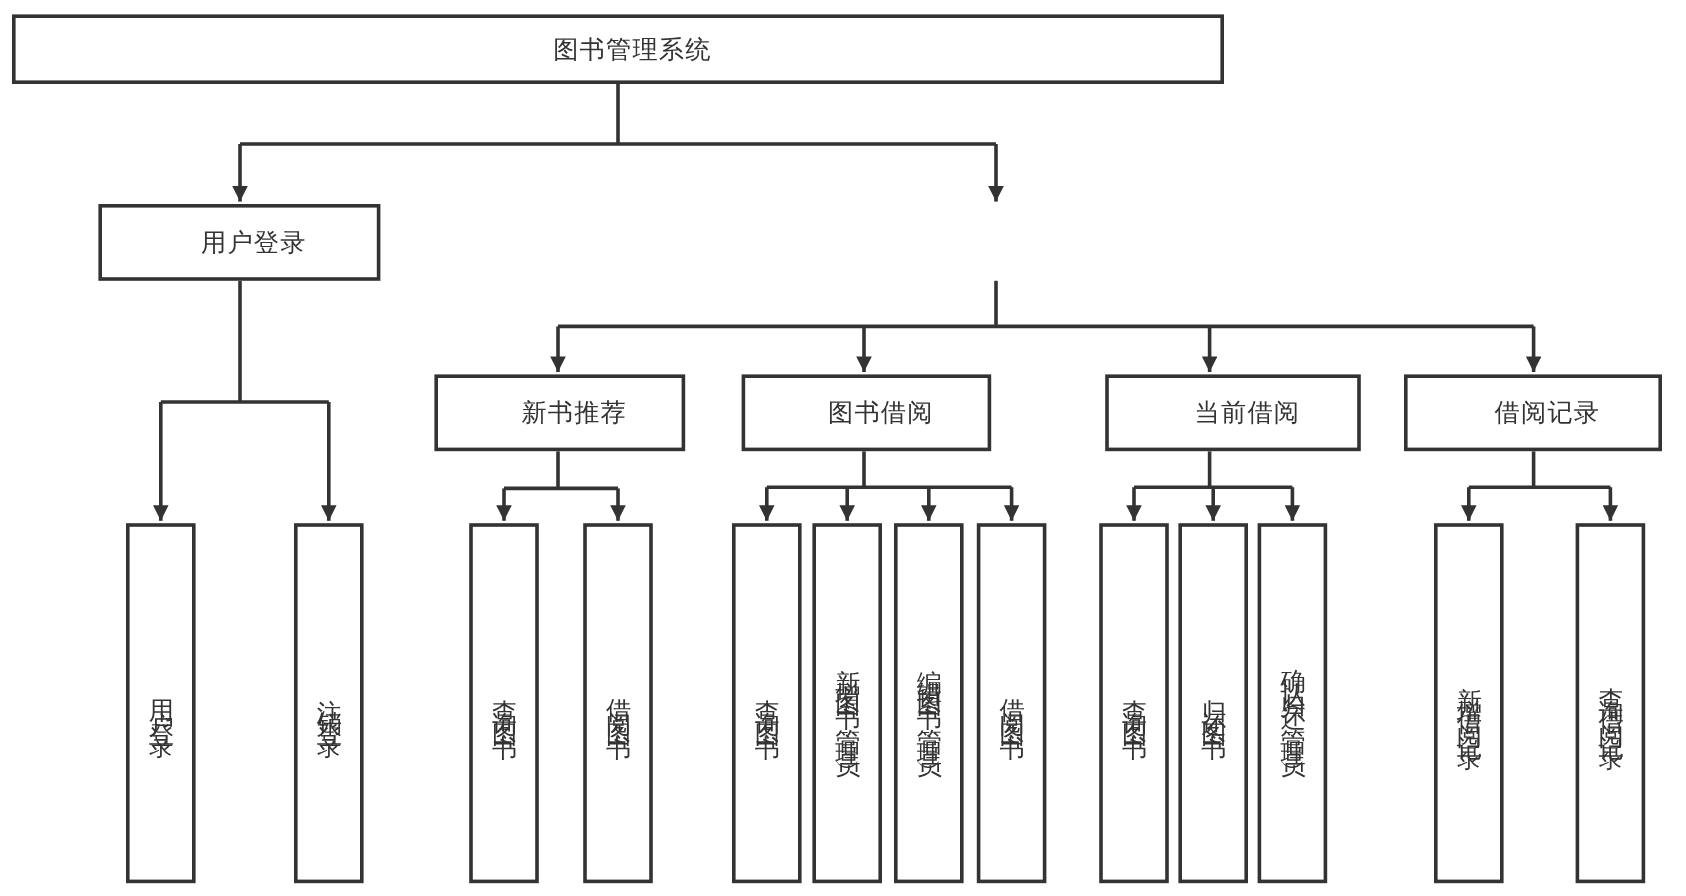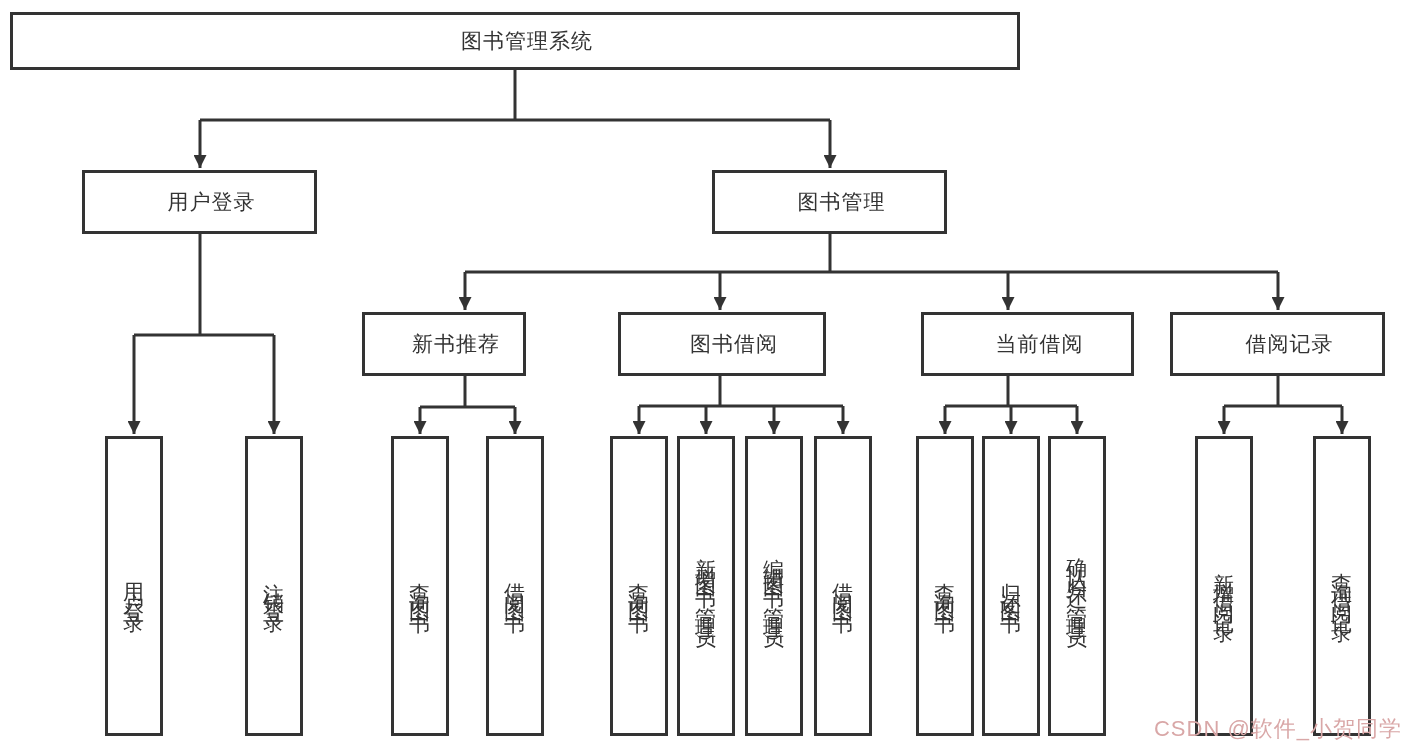--- a/index.html
+++ b/index.html
@@ -111,25 +111,22 @@
     <path class="ln" d="M1342,406 V434" marker-end="url(#arrow)"></path>
   </svg>
 
   <div class="node root">
     <span>图书管理系统</span>
   </div>
 
   <div class="node lvl2" style="left:82px;">
     <span>用户登录</span>
   </div>
-  <div class="node lvl2" style="left:712px;">
-    <span>图书管理</span>
-  </div>
 
-  <div class="node lvl3" style="left:362px;width:164px;">
+  <div class="node lvl3" style="left:362px;width:209px;">
     <span>新书推荐</span>
   </div>
   <div class="node lvl3" style="left:618px;width:208px;">
     <span>图书借阅</span>
   </div>
   <div class="node lvl3" style="left:921px;width:213px;">
     <span>当前借阅</span>
   </div>
   <div class="node lvl3" style="left:1170px;width:215px;">
     <span>借阅记录</span>
@@ -168,15 +165,14 @@
   <div class="leaf" style="left:1048px;">
     <span class="vtext">确认归还（管理员）</span>
   </div>
   <div class="leaf" style="left:1195px;">
     <span class="vtext">新增借阅记录</span>
   </div>
   <div class="leaf" style="left:1313px;">
     <span class="vtext">查询借阅记录</span>
   </div>
 
-  <div id="watermark">CSDN @软件_小贺同学</div>
 
 </div>
 
 </body></html>

